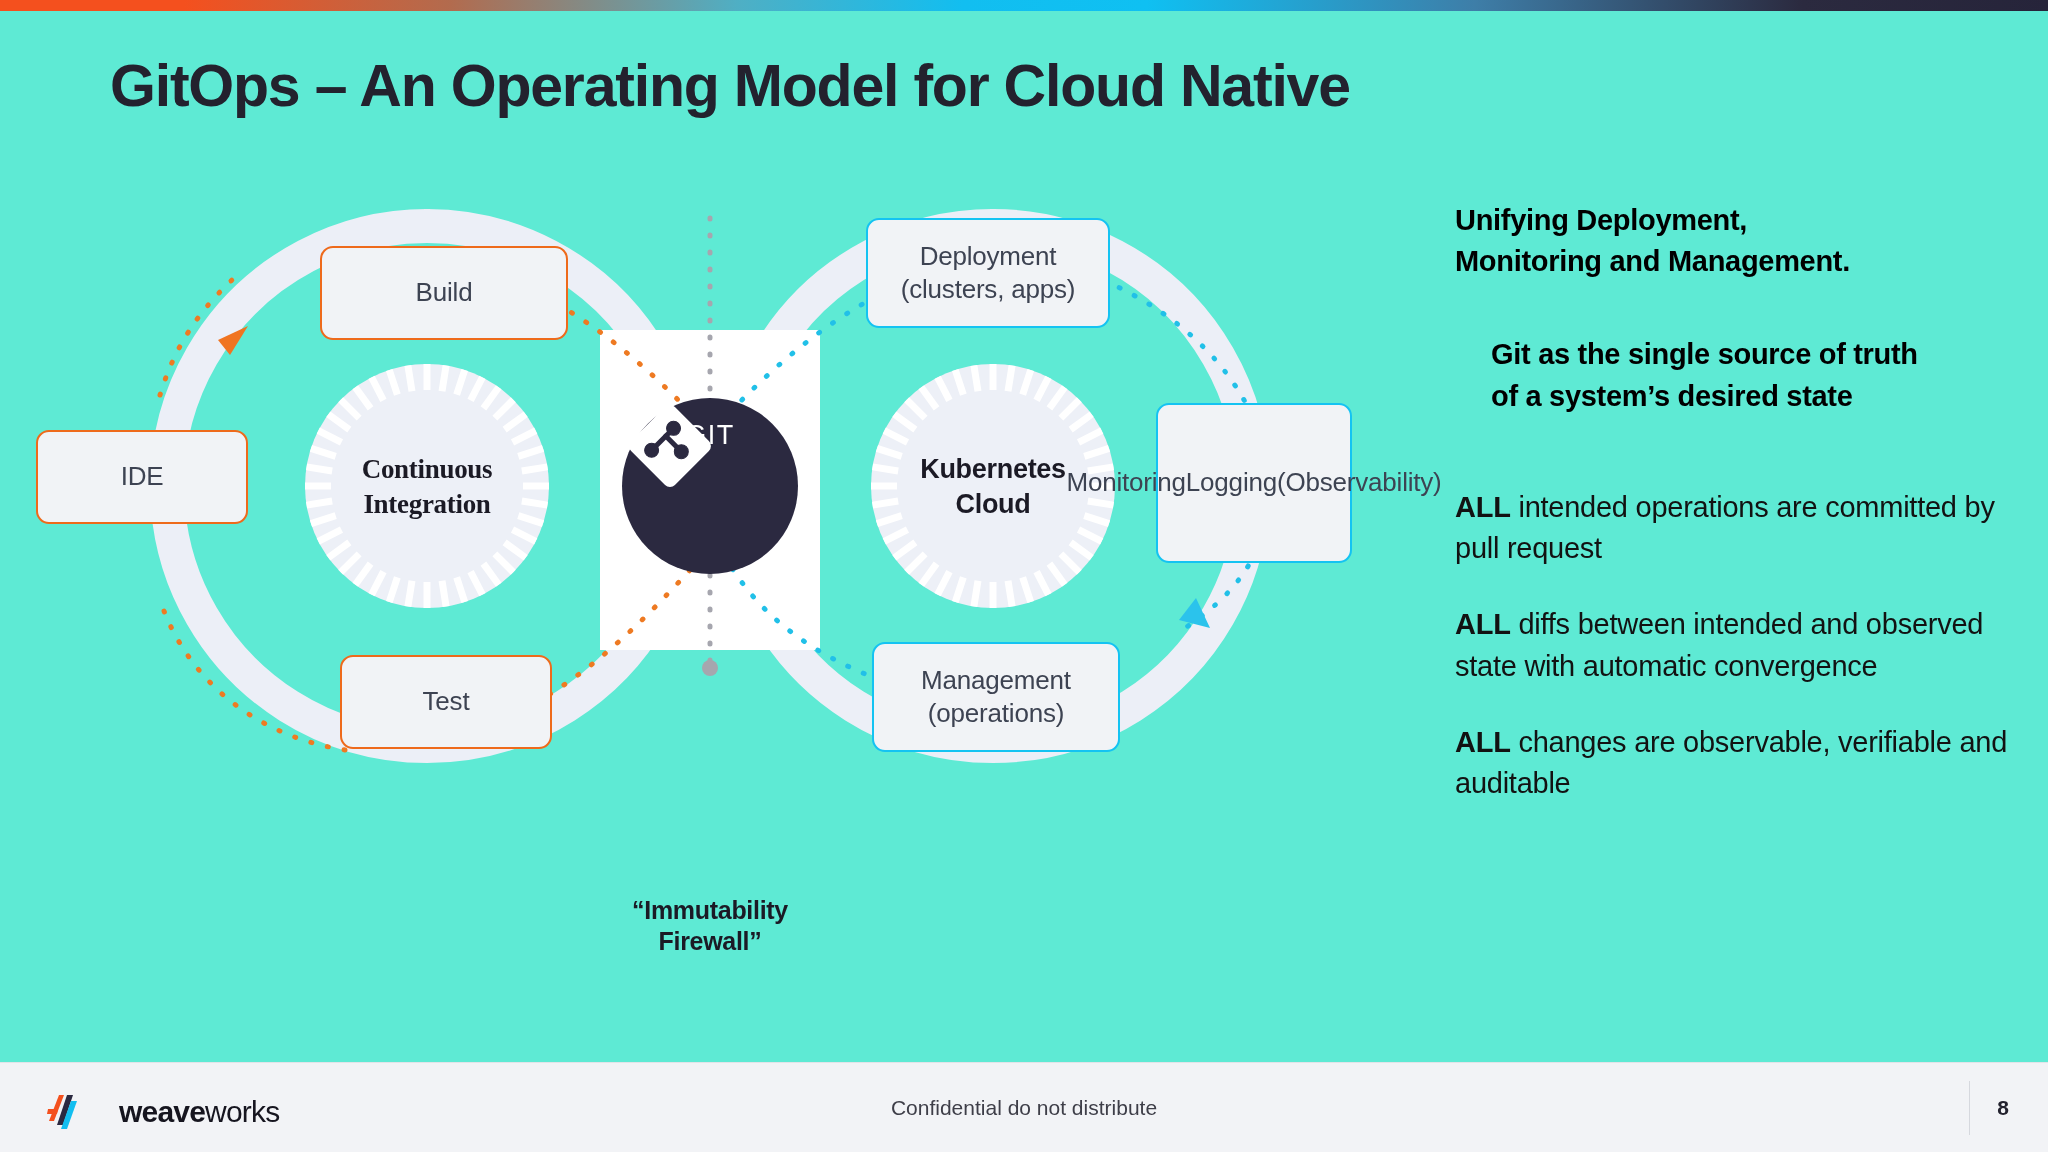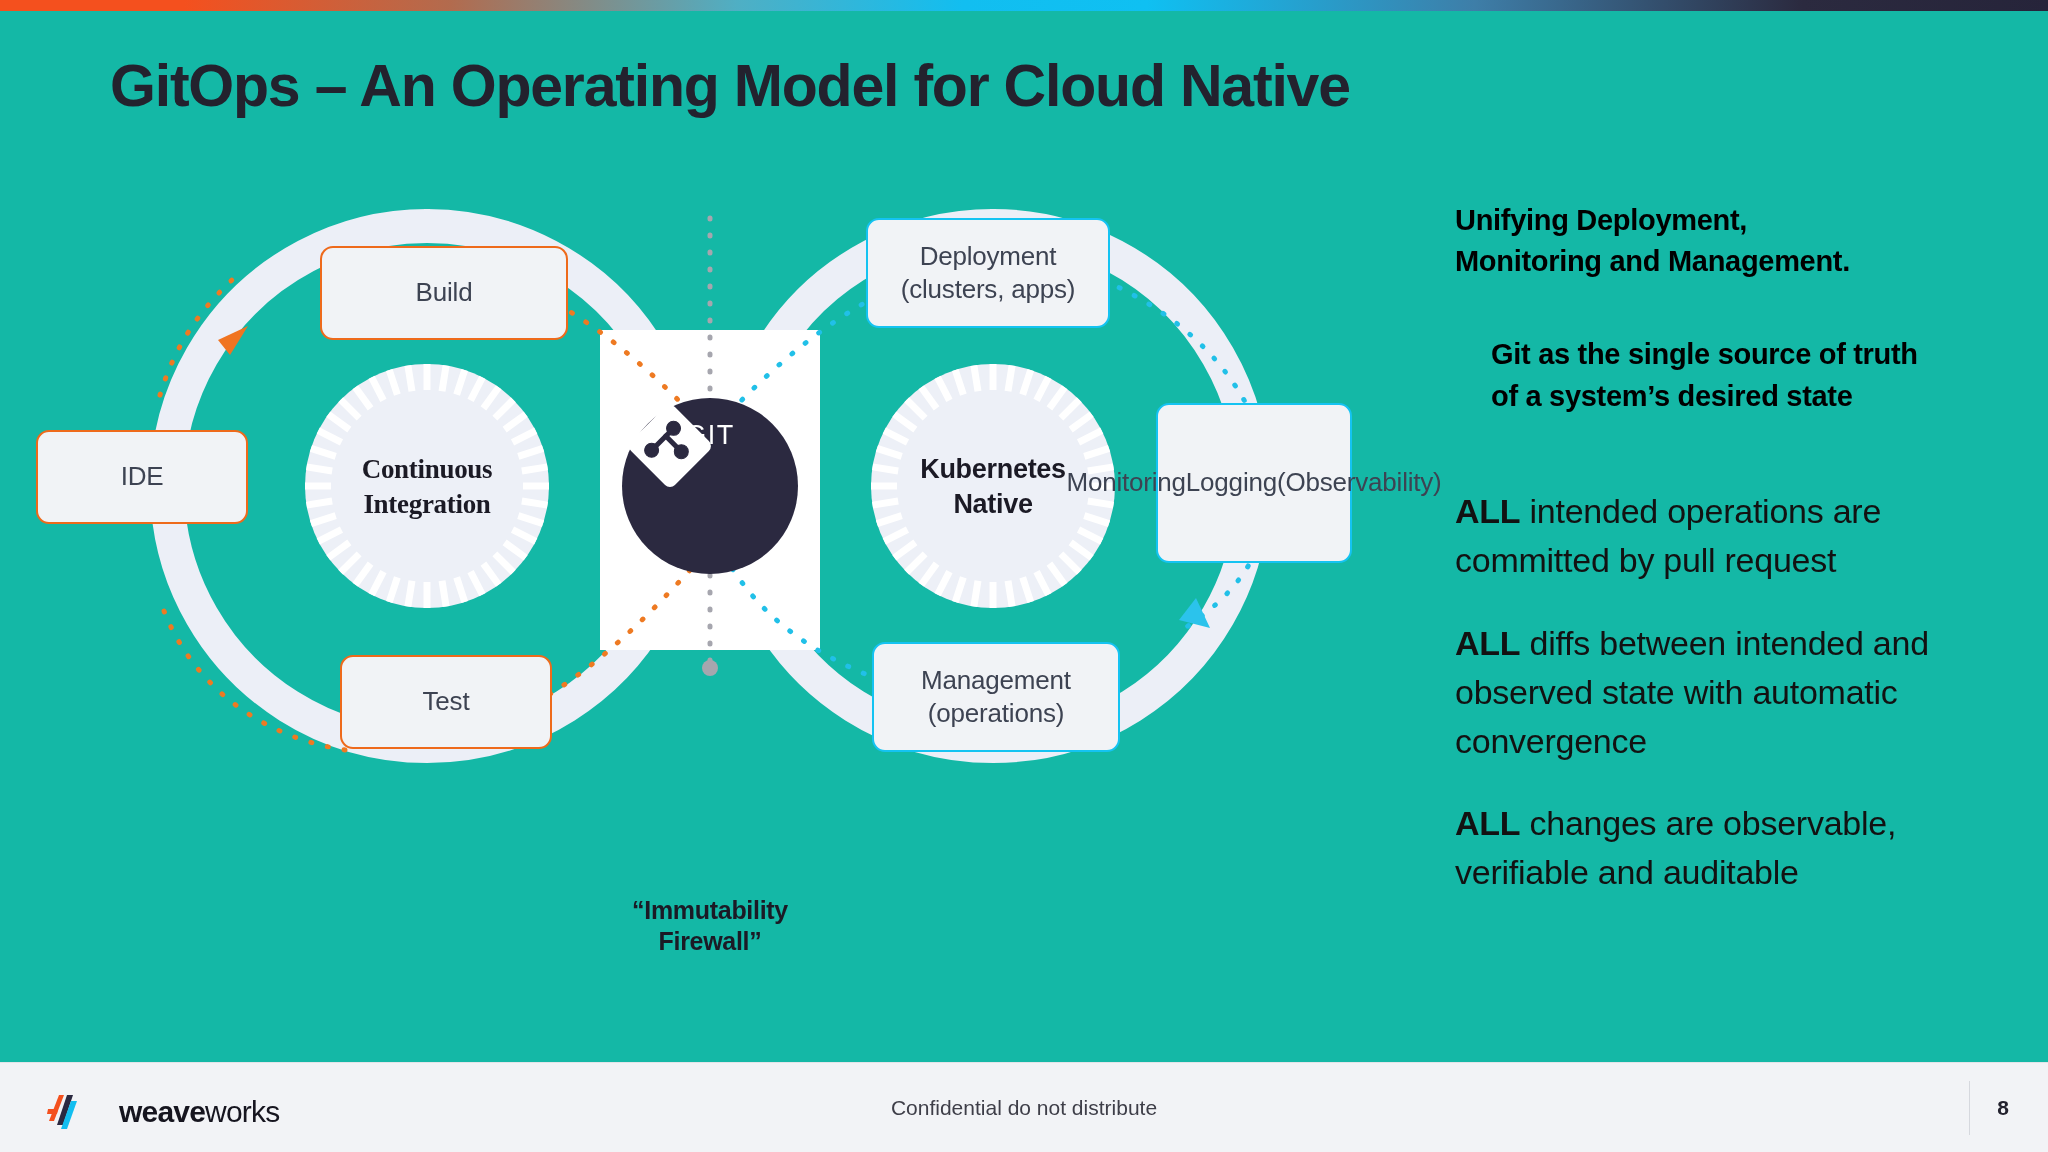--- a/index.html
+++ b/index.html
@@ -2,21 +2,21 @@
 <html><head>
 <meta charset="utf-8">
 <style>
   * { margin:0; padding:0; box-sizing:border-box; }
   html, body {
     width:2048px; height:1152px;
     background:#ffffff;
     font-family:"Liberation Sans", sans-serif;
     overflow:hidden;
   }
-  .slide { position:relative; width:2048px; height:1152px; background:#14b8a6; }
+  .slide { position:relative; width:2048px; height:1152px; background:#5eead4; }
 
   
   .topbar {
     position:absolute; left:0; top:0; width:2048px; height:11px;
     background:linear-gradient(90deg,
       #F4501E 0%, #F4501E 9%,
       #B26B4E 22%,
       #4FAFC4 36%,
       #12BEF0 47%, #0FC0F2 56%,
       #3E7EA8 72%,
@@ -79,21 +79,21 @@
   }
 
   
   .rightcol { position:absolute; left:1455px; top:200px; width:560px; }
   .rc-head {
     font-size:29px; font-weight:bold; color:#000000;
     line-height:1.42; letter-spacing:-0.3px;
   }
   .rc-head + .rc-head { margin-top:52px;margin-left:36px; }
   .rc-body {
-    font-size:34px; color:#121212; line-height:1.44;
+    font-size:29px; color:#121212; line-height:1.44;
     letter-spacing:-0.25px;
   }
   .rc-body b { font-weight:bold; }
   .rc-gap-lg { height:70px; }
   .rc-gap-sm { height:34px; }
 
   
   .footer {
     position:absolute; left:0; bottom:0; width:2048px; height:90px;
     background:#F2F3F6; border-top:1px solid #E2E4E9;
@@ -278,21 +278,21 @@
         </svg>
       </div>
     </div>
 
     <div class="gear-label" style="left:277px; top:302px;font-family:Liberation Serif, serif;">
       <div>Continuous</div>
       <div>Integration</div>
     </div>
     <div class="gear-label" style="left:843px; top:302px;">
       <div>Kubernetes</div>
-      <div>Native</div>
+      <div>Cloud</div>
     </div>
 
     <div class="node orange" style="left:320px; top:96px; width:248px; height:94px;">
       <span>Build</span>
     </div>
 
     <div class="node orange" style="left:36px; top:280px; width:212px; height:94px;">
       <span>IDE</span>
     </div>
 

